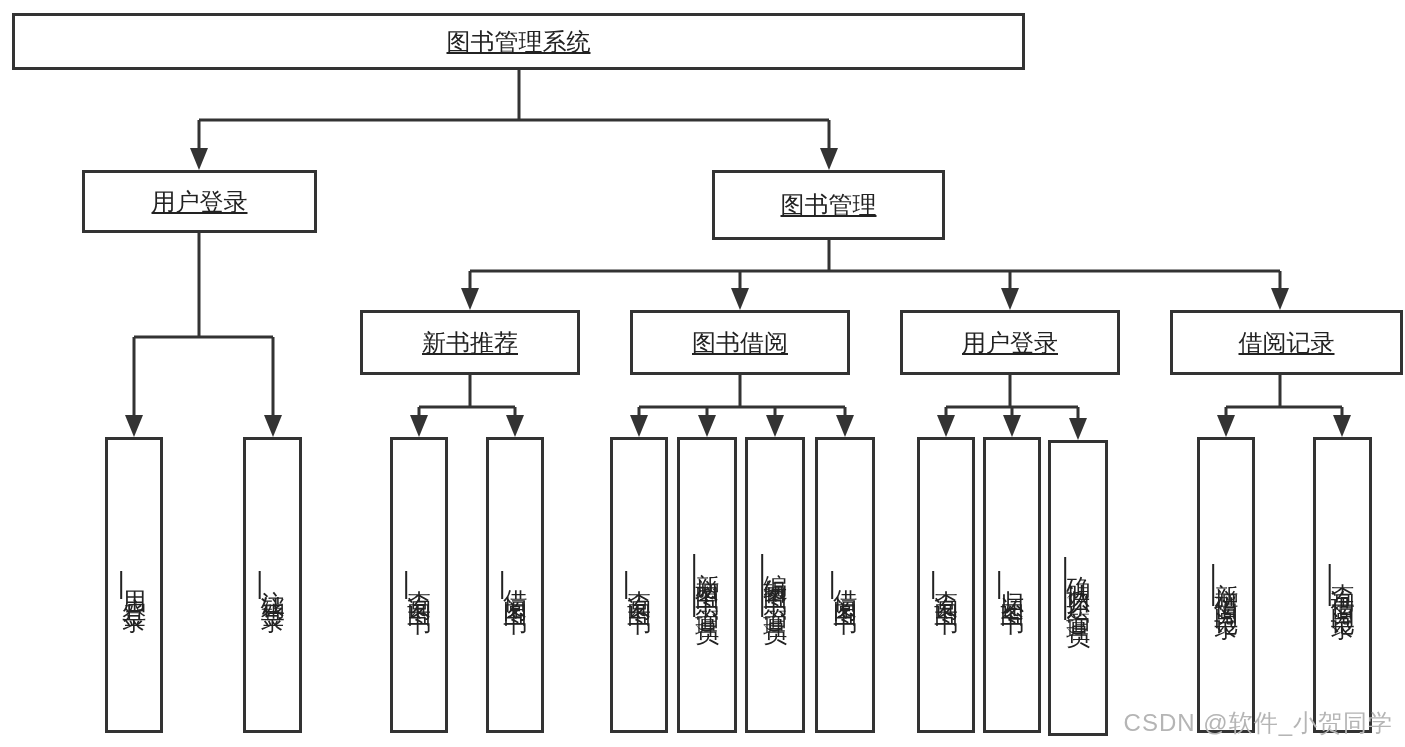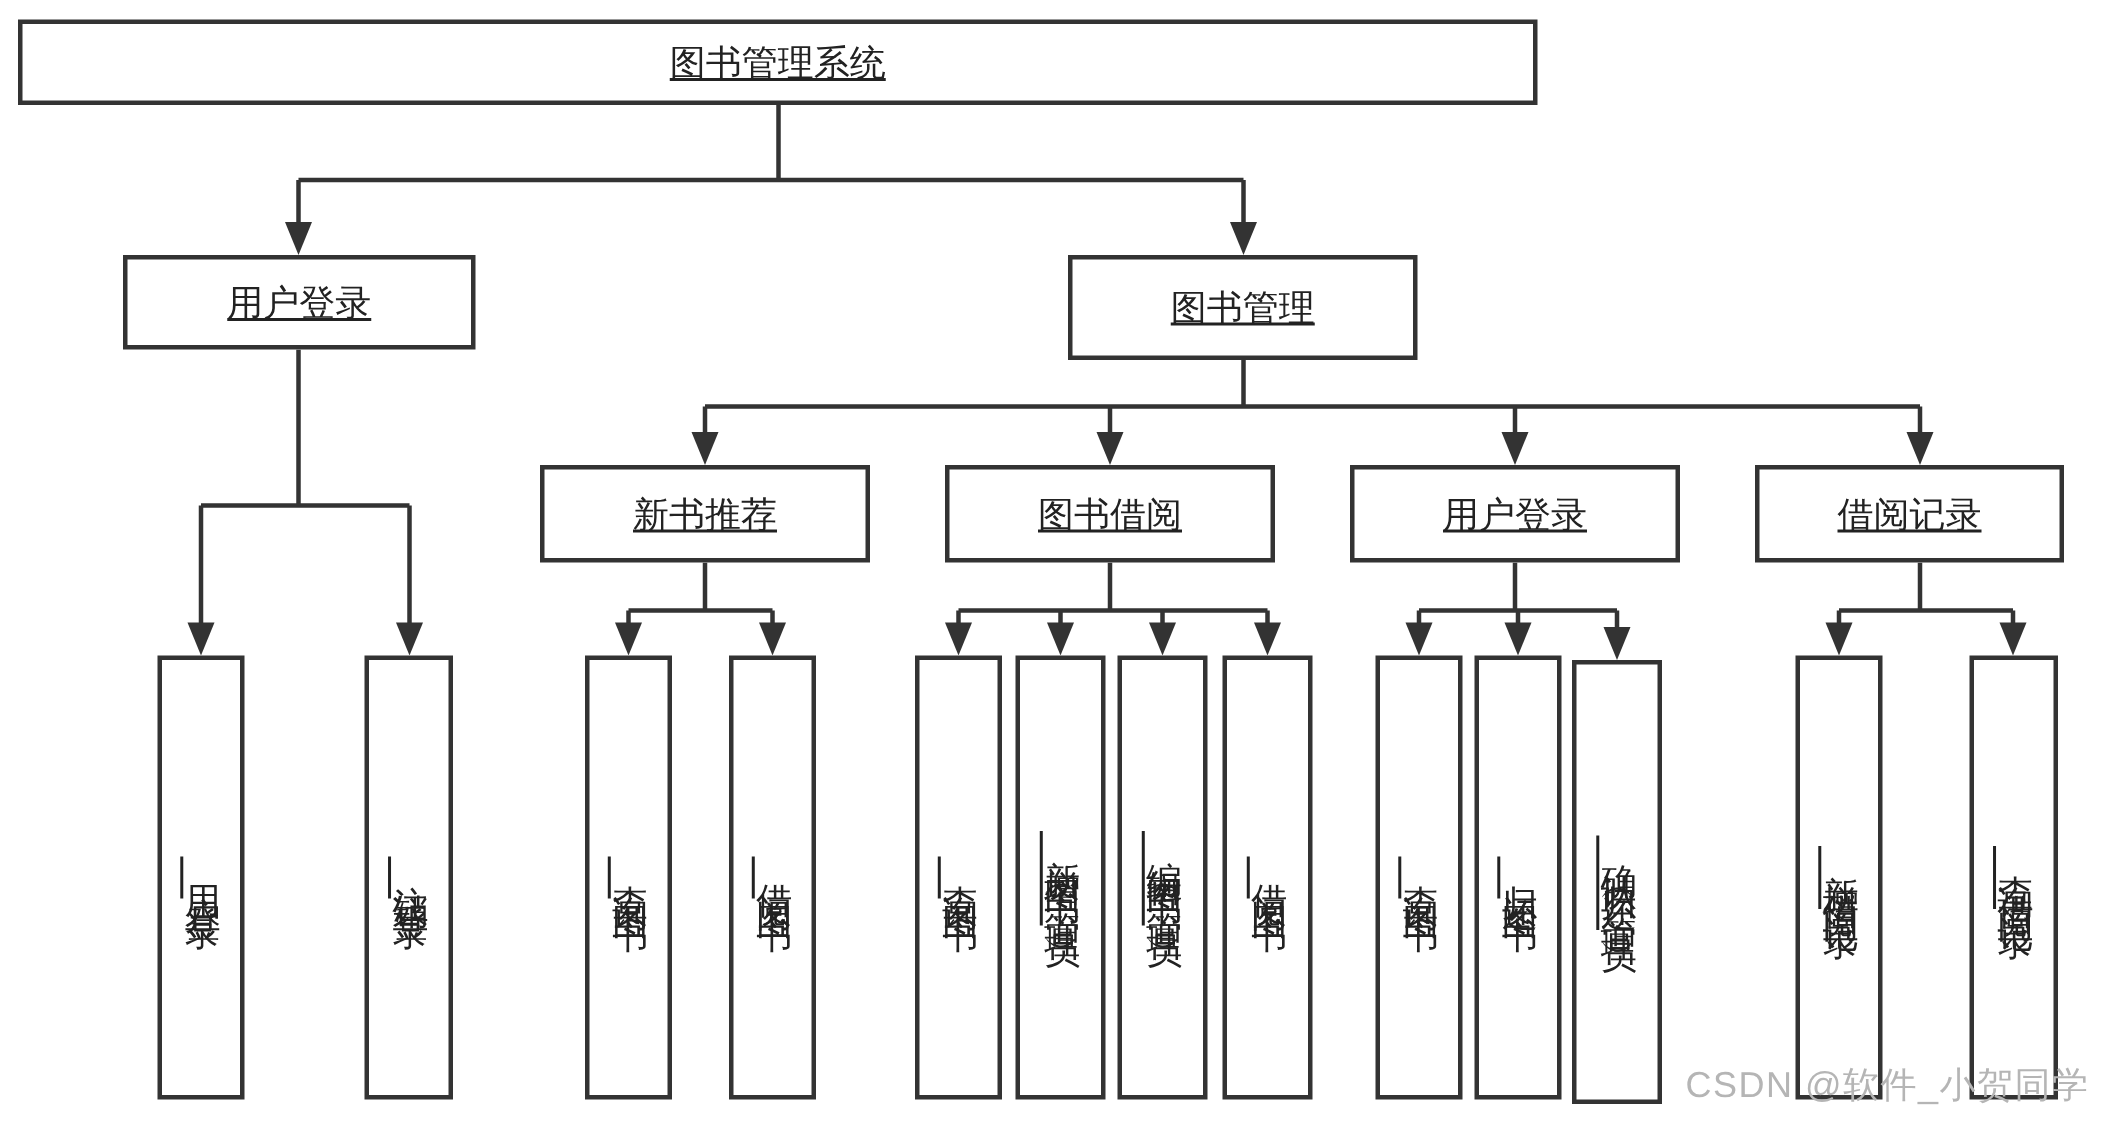--- a/index.html
+++ b/index.html
@@ -114,21 +114,21 @@
   </svg>
 
   <div class="node" style="left:12px;top:13px;width:1013px;height:57px;">图书管理系统</div>
 
   <div class="node" style="left:82px;top:170px;width:235px;height:63px;">用户登录</div>
   <div class="node" style="left:712px;top:170px;width:233px;height:70px;">图书管理</div>
 
   <div class="node" style="left:630px;top:310px;width:220px;height:65px;">图书借阅</div>
   <div class="node" style="left:360px;top:310px;width:220px;height:65px;">新书推荐</div>
   <div class="node" style="left:900px;top:310px;width:220px;height:65px;">用户登录</div>
-  <div class="node" style="left:1170px;top:310px;width:206px;height:65px;">借阅记录</div>
+  <div class="node" style="left:1170px;top:310px;width:233px;height:65px;">借阅记录</div>
 
   <div class="node leaf" style="left:105px;top:437px;width:58px;height:296px;">
     <span class="v">用户登录</span>
   </div>
   <div class="node leaf" style="left:243px;top:437px;width:59px;height:296px;">
     <span class="v">注销登录</span>
   </div>
 
   <div class="node leaf" style="left:390px;top:437px;width:58px;height:296px;">
     <span class="v">查询图书</span>

